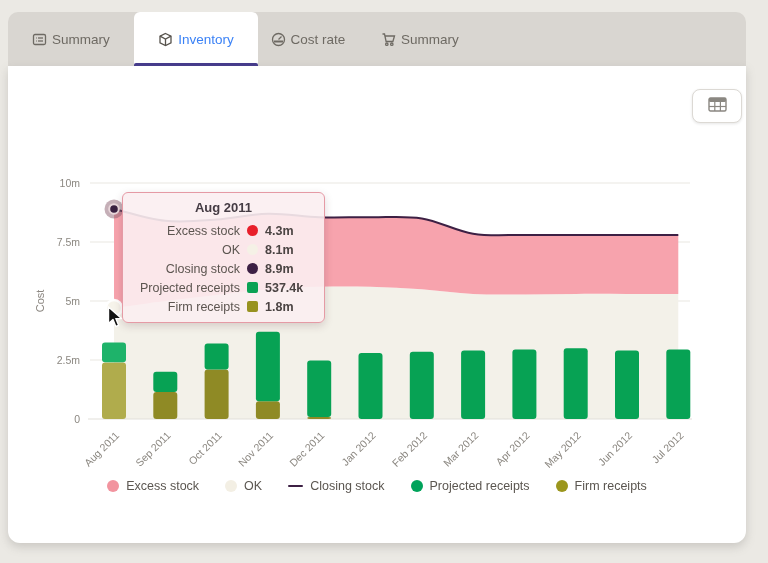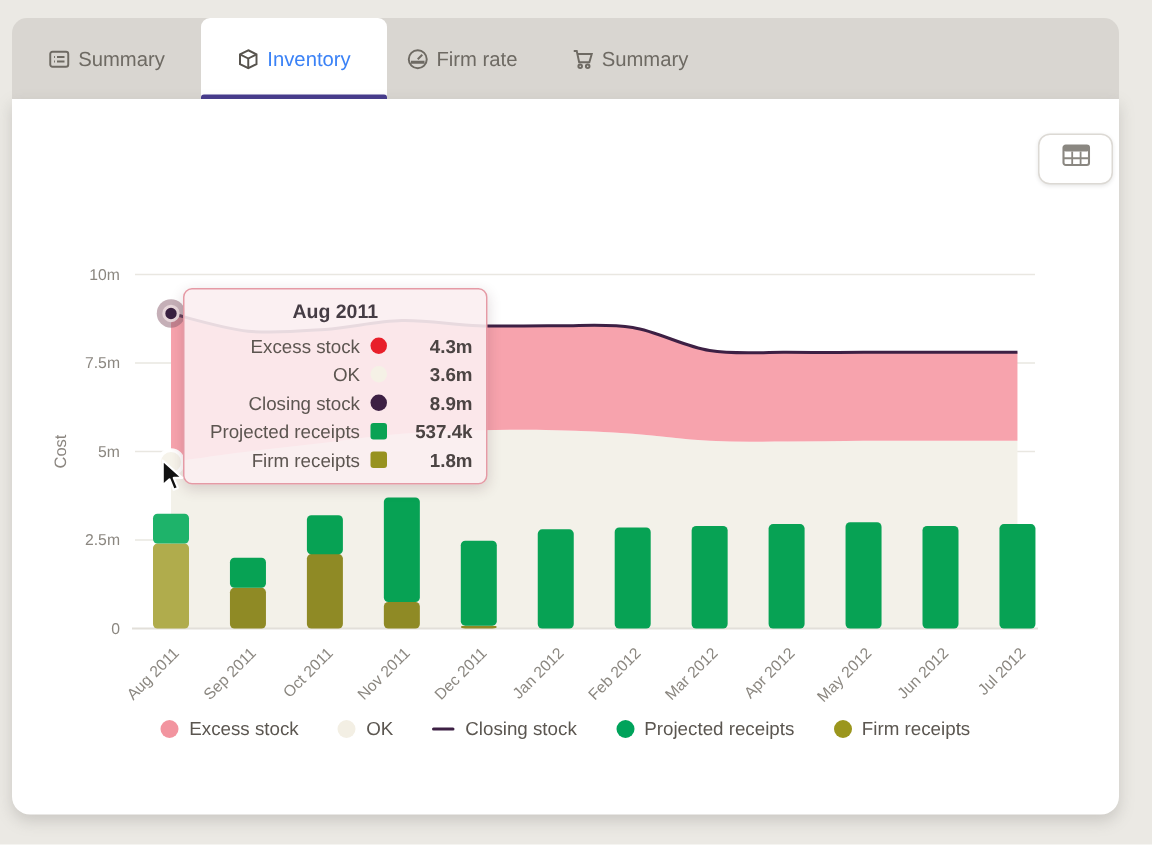--- a/index.html
+++ b/index.html
@@ -48,21 +48,21 @@
     border:1.5px solid #e59aa5;border-radius:6px;
     box-shadow:0 3px 9px rgba(80,40,50,.18);
     box-sizing:border-box;padding:7px 9px 6px 9px;
   }
   .tooltip .tt-title{
     text-align:center;font-size:13px;font-weight:700;color:#453c44;margin-bottom:6px;
   }
   .tt-row{display:flex;align-items:center;height:19px;}
   .tt-row .tt-label{flex:1;text-align:right;font-size:12.5px;color:#5c5550;}
   .tt-row .swatch{width:11px;height:11px;border-radius:50%;margin:0 7px;flex:0 0 11px;}
-  .tt-row .tt-value{width:50px;text-align:right;font-size:12.5px;color:#4b4443;font-weight:600;}
+  .tt-row .tt-value{width:50px;text-align:left;font-size:12.5px;color:#4b4443;font-weight:600;}
   
   .legend{
     position:absolute;left:8px;top:479px;width:738px;
     display:flex;justify-content:center;align-items:center;gap:26px;
   }
   .legend-item{display:flex;align-items:center;gap:7px;}
   .legend-item .lg-swatch{width:12px;height:12px;border-radius:50%;}
   .legend-item .lg-swatch.line{width:15px;height:2.5px;border-radius:1px;}
   .legend-item .lg-label{font-size:12.5px;color:#5b5650;}
   
@@ -96,21 +96,21 @@
     <span class="underline" style="background: rgb(69, 58, 140);"></span>
   </div>
   <div class="tab" style="width:100px">
     <span class="ticon">
       <svg width="15" height="15" viewBox="0 0 15 15" fill="none" stroke="#6e6a63" stroke-width="1.3">
         <circle cx="7.5" cy="7.5" r="6"></circle>
         <path d="M7.5 7.5 L10.5 4.5"></path>
         <path d="M3 9.5 L12 9.5" stroke-width="2"></path>
       </svg>
     </span>
-    <span>Firm rate</span>
+    <span>Cost rate</span>
   </div>
   <div class="tab" style="width:124px">
     <span class="ticon">
       <svg width="15" height="15" viewBox="0 0 15 15" fill="none" stroke="#6e6a63" stroke-width="1.3">
         <path d="M1.5 2 h2 l1.6 7.5 h6.8 l1.6 -5.5 h-10"></path>
         <circle cx="5.8" cy="12.2" r="1.2"></circle>
           <circle cx="10.8" cy="12.2" r="1.2"></circle>
       </svg>
     </span>
     <span>Summary</span>
@@ -183,21 +183,21 @@
 <div class="tooltip">
   <div class="tt-title">Aug 2011</div>
   <div class="tt-row">
     <span class="tt-label">Excess stock</span>
     <span class="swatch" style="background: rgb(232, 31, 42);"></span>
     <span class="tt-value">4.3m</span>
   </div>
   <div class="tt-row">
     <span class="tt-label">OK</span>
     <span class="swatch" style="background: rgb(245, 241, 230);"></span>
-    <span class="tt-value">3.6m</span>
+    <span class="tt-value">8.1m</span>
   </div>
   <div class="tt-row">
     <span class="tt-label">Closing stock</span>
     <span class="swatch" style="background: rgb(61, 32, 68);"></span>
     <span class="tt-value">8.9m</span>
   </div>
   <div class="tt-row">
     <span class="tt-label">Projected receipts</span>
     <span class="swatch" style="background: rgb(10, 162, 84); border-radius: 2px;"></span>
     <span class="tt-value">537.4k</span>

